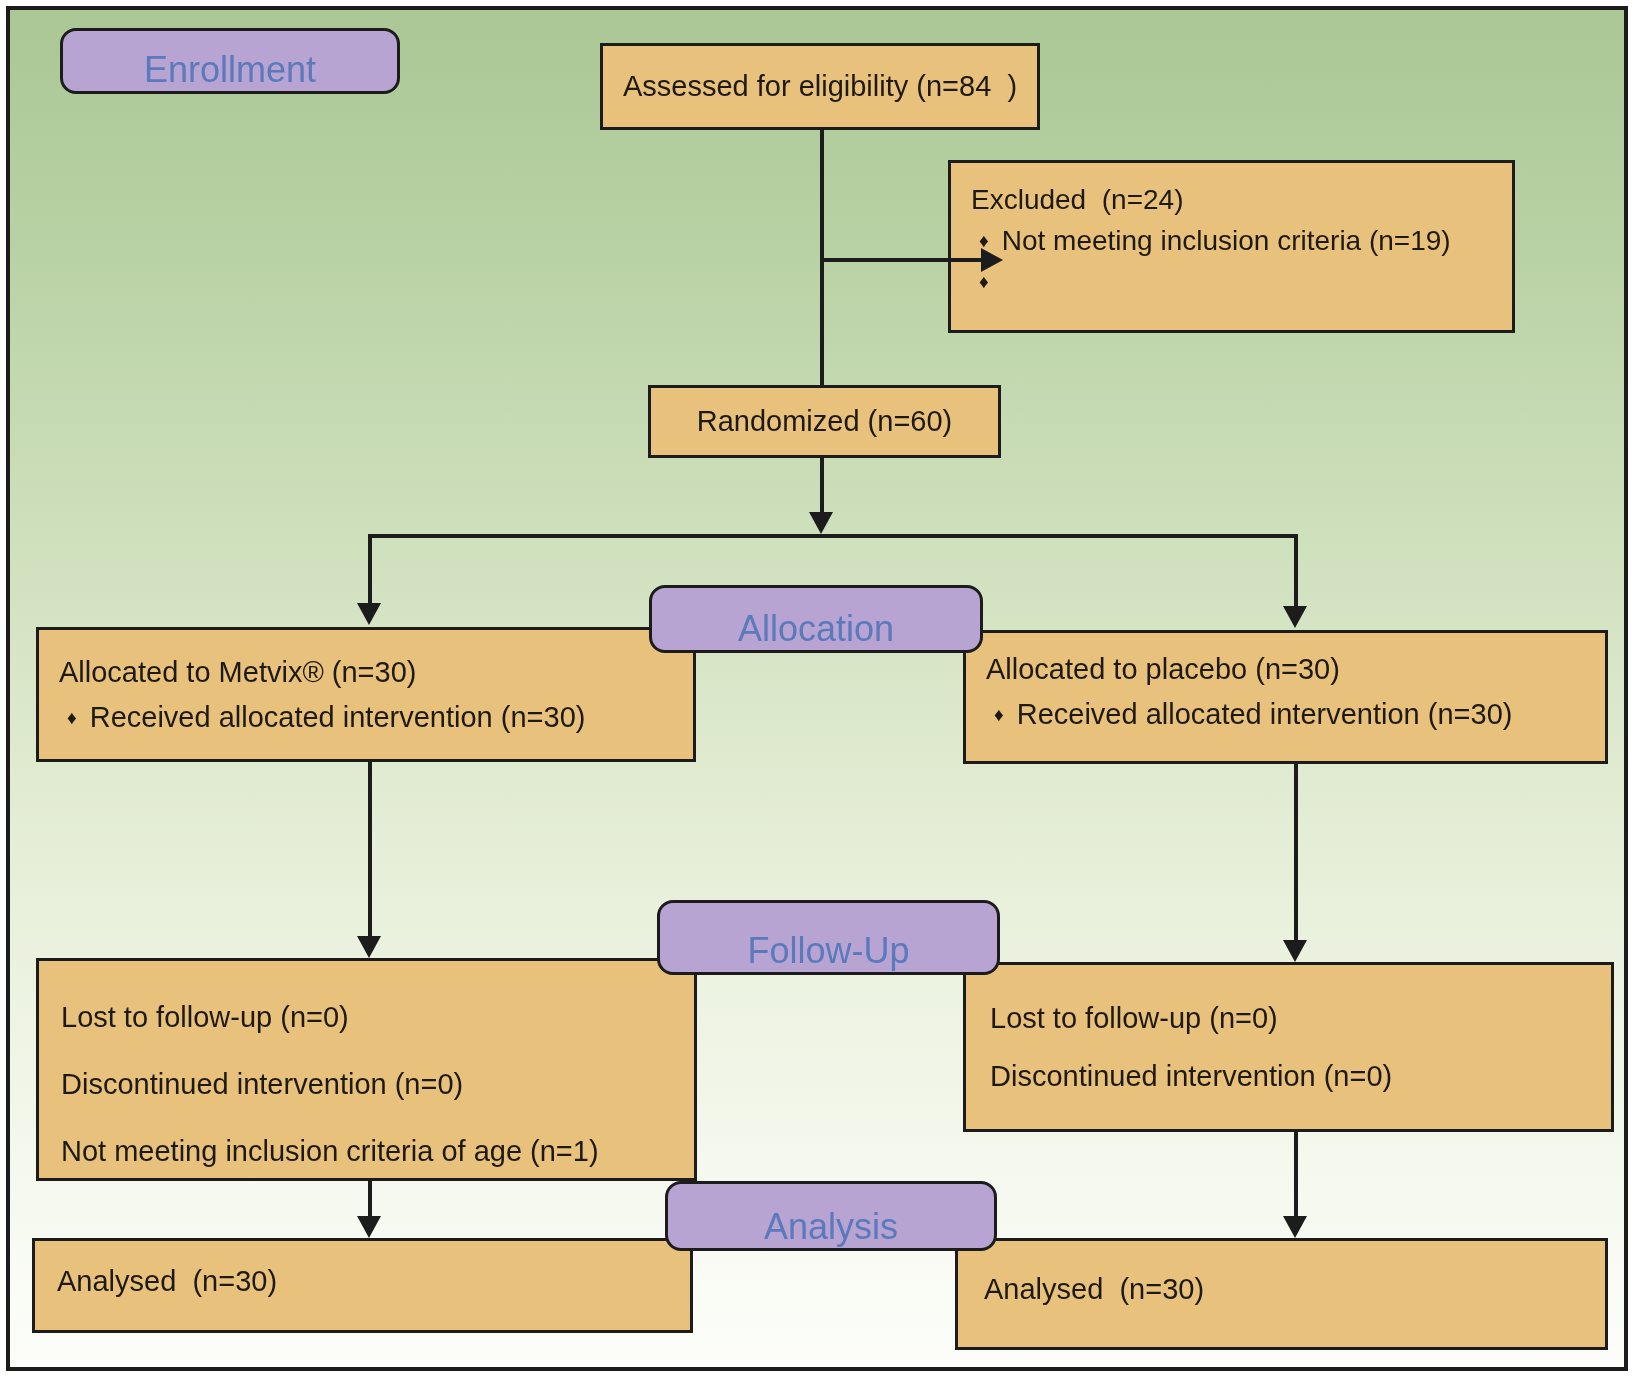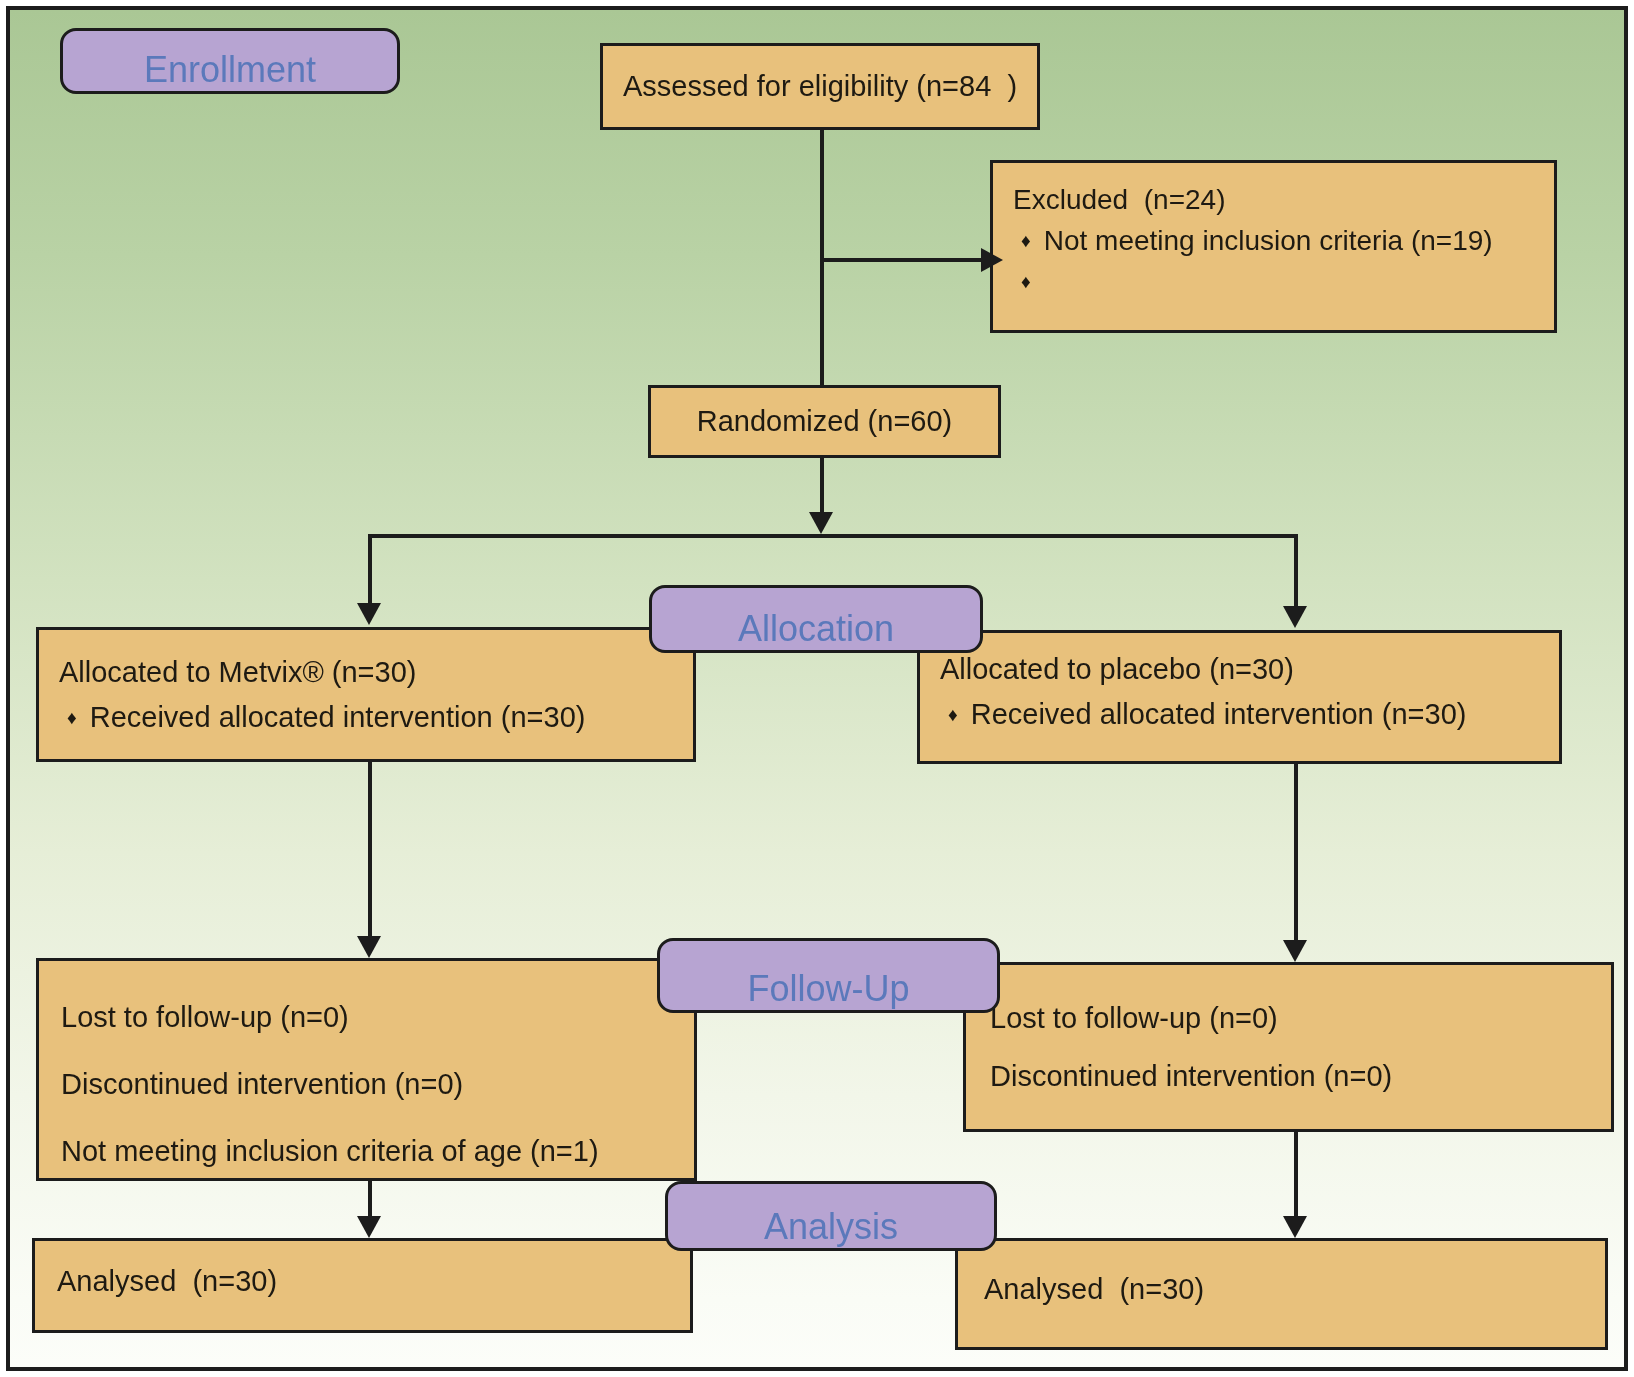--- a/index.html
+++ b/index.html
@@ -42,21 +42,21 @@
 
 <div class="screenshot">
   <div class="canvas">
 
     <div class="stage" style="left:50px;top:18px;width:340px;height:66px;">
       <span>Enrollment</span>
     </div>
     <div class="stage" style="left:639px;top:575px;width:334px;height:68px;">
       <span>Allocation</span>
     </div>
-    <div class="stage" style="left:647px;top:928px;width:343px;height:75px;">
+    <div class="stage" style="left:647px;top:890px;width:343px;height:75px;">
       <span>Follow-Up</span>
     </div>
     <div class="stage" style="left:655px;top:1171px;width:332px;height:70px;">
       <span>Analysis</span>
     </div>
 
     <div class="vline" style="left:810px;top:120px;width:4px;height:255px;"></div>
     <div class="hline" style="left:810px;top:248px;width:161px;height:4px;"></div>
     <div class="arr-right" style="left:971px;top:238px;"></div>
 
@@ -75,21 +75,21 @@
 
     <div class="vline" style="left:358px;top:1171px;width:4px;height:37px;"></div>
     <div class="arr-down" style="left:347px;top:1206px;"></div>
     <div class="vline" style="left:1284px;top:1122px;width:4px;height:86px;"></div>
     <div class="arr-down" style="left:1273px;top:1206px;"></div>
 
     <div class="box center" style="left:590px;top:33px;width:440px;height:87px;">
       <span class="pre">Assessed for eligibility (n=84  )</span>
     </div>
 
-    <div class="box pad" style="left:980px;top:150px;width:567px;height:173px;font-size:28px;">
+    <div class="box pad" style="left:938px;top:150px;width:567px;height:173px;font-size:28px;">
       <div class="pre">Excluded  (n=24)</div>
       <div class="bullet-line">
         <span class="bullet">♦</span>
         <span>Not meeting inclusion criteria (n=19)</span>
       </div>
       <div class="bullet-line">
         <span class="bullet">♦</span>
       </div>
     </div>
 
@@ -98,21 +98,21 @@
     </div>
 
     <div class="box" style="left:26px;top:617px;width:660px;height:135px;padding:20px 20px;line-height:45px;">
       <div class="pre">Allocated to Metvix® (n=30)</div>
       <div class="bullet-line">
         <span class="bullet">♦</span>
         <span>Received allocated intervention (n=30)</span>
       </div>
     </div>
 
-    <div class="box" style="left:907px;top:620px;width:645px;height:134px;padding:14px 20px;line-height:45px;">
+    <div class="box" style="left:953px;top:620px;width:645px;height:134px;padding:14px 20px;line-height:45px;">
       <div class="pre">Allocated to placebo (n=30)</div>
       <div class="bullet-line">
         <span class="bullet">♦</span>
         <span>Received allocated intervention (n=30)</span>
       </div>
     </div>
 
     <div class="box" style="left:26px;top:948px;width:661px;height:223px;padding-top:10px;">
       <div class="fu-line">
         <span>Lost to follow-up (n=0)</span>

